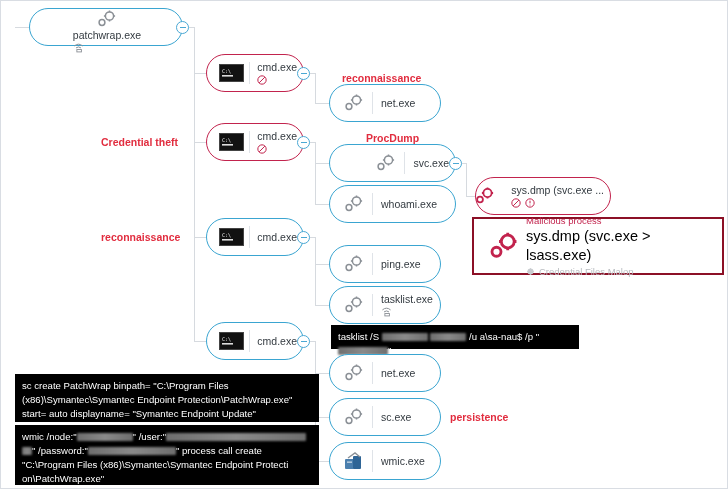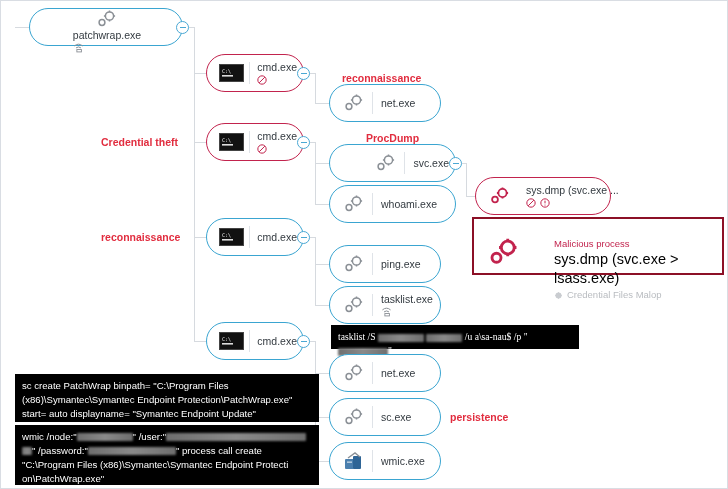--- a/index.html
+++ b/index.html
@@ -89,23 +89,22 @@
     vertical-align: middle;
     border-radius: 1px;
   }
 
   
   .callout {
     position: absolute;
     background: #ffffff;
     border: 2.6px solid #8c1026;
     display: flex;
-    align-items: flex-start;
-    padding: 18px 8px;
-    gap: 28px;
+    align-items: center;
+    padding: 3px 8px;
   }
   .callout .c-icon { width: 44px; min-width: 44px; display:flex; align-items:center; justify-content:center; }
   .callout .c-body { display: flex; flex-direction: column; }
   .callout .c-kicker { color: #c2234d; font-size: 9.5px; line-height: 13px; }
   .callout .c-title { color: #000000; font-size: 14.5px; line-height: 19px; }
   .callout .c-sub { color: #b9bcc0; font-size: 9.5px; line-height: 14px; display:flex; align-items:center; gap:4px; }
 </style>
 </head>
 <body>
 
@@ -257,21 +256,21 @@
           <circle cx="13.5" cy="7" r="4.1"></circle>
             <circle cx="6" cy="13.5" r="2.9"></circle>
           <path d="M13.5 1.4v1.6M13.5 11v1.6M19.1 7h-1.6M9.5 7H7.9"></path>
         </g>
       </svg>
     </span>
     <span class="divider"></span>
     <span class="label">whoami.exe</span>
   </div>
 
-  <div class="node red" style="left:474px; top:176px; width:136px;">
+  <div class="node red" style="left:474px; top:176px; width:136px;justify-content:flex-end;">
     <span class="icon-wrap">
       <svg width="22" height="20" viewBox="0 0 22 20">
         <g fill="none" stroke="#c2234d" stroke-width="1.8">
           <circle cx="13.5" cy="7" r="4.1"></circle>
             <circle cx="6" cy="13.5" r="2.9"></circle>
           <path d="M13.5 1.4v1.6M13.5 11v1.6M19.1 7h-1.6M9.5 7H7.9"></path>
         </g>
       </svg>
     </span>
     <span class="divider"></span>
@@ -360,21 +359,21 @@
         <svg width="11" height="10" viewBox="0 0 12 11">
           <g fill="none" stroke="#8b9096" stroke-width="1.1">
             <path d="M1.5 3.2a7 7 0 0 1 9 0M3.3 5.4a4.3 4.3 0 0 1 5.4 0"></path>
           </g>
           <rect x="4.2" y="7.2" width="5" height="2.6" fill="none" stroke="#8b9096" stroke-width="1"></rect>
         </svg>
       </span>
     </span>
   </div>
 
-  <div class="cmdbox" style="left:330px; top:324px; width:248px; height:24px;font-family:Liberation Serif, serif;">
+  <div class="cmdbox" style="left:330px; top:324px; width:248px; height:24px;">
     <span id="cmd-tasklist">tasklist /S <span class="redact" style="width: 46px;"></span> <span class="redact" style="width: 36px;"></span> /u a\sa-nau$ /p "<span class="redact" style="width: 50px;"></span>"</span>
   </div>
 
   <div class="node" style="left:205px; top:321px; width:98px;">
     <span class="icon-wrap">
       <svg width="25" height="18" viewBox="0 0 25 18">
         <rect x="0.5" y="0.5" width="24" height="17" fill="#111" stroke="#444"></rect>
         <text x="3" y="9" fill="#eee" font-size="5" font-family="monospace">C:\</text>
         <rect x="3" y="11" width="11" height="1.6" fill="#ddd"></rect>
       </svg>

